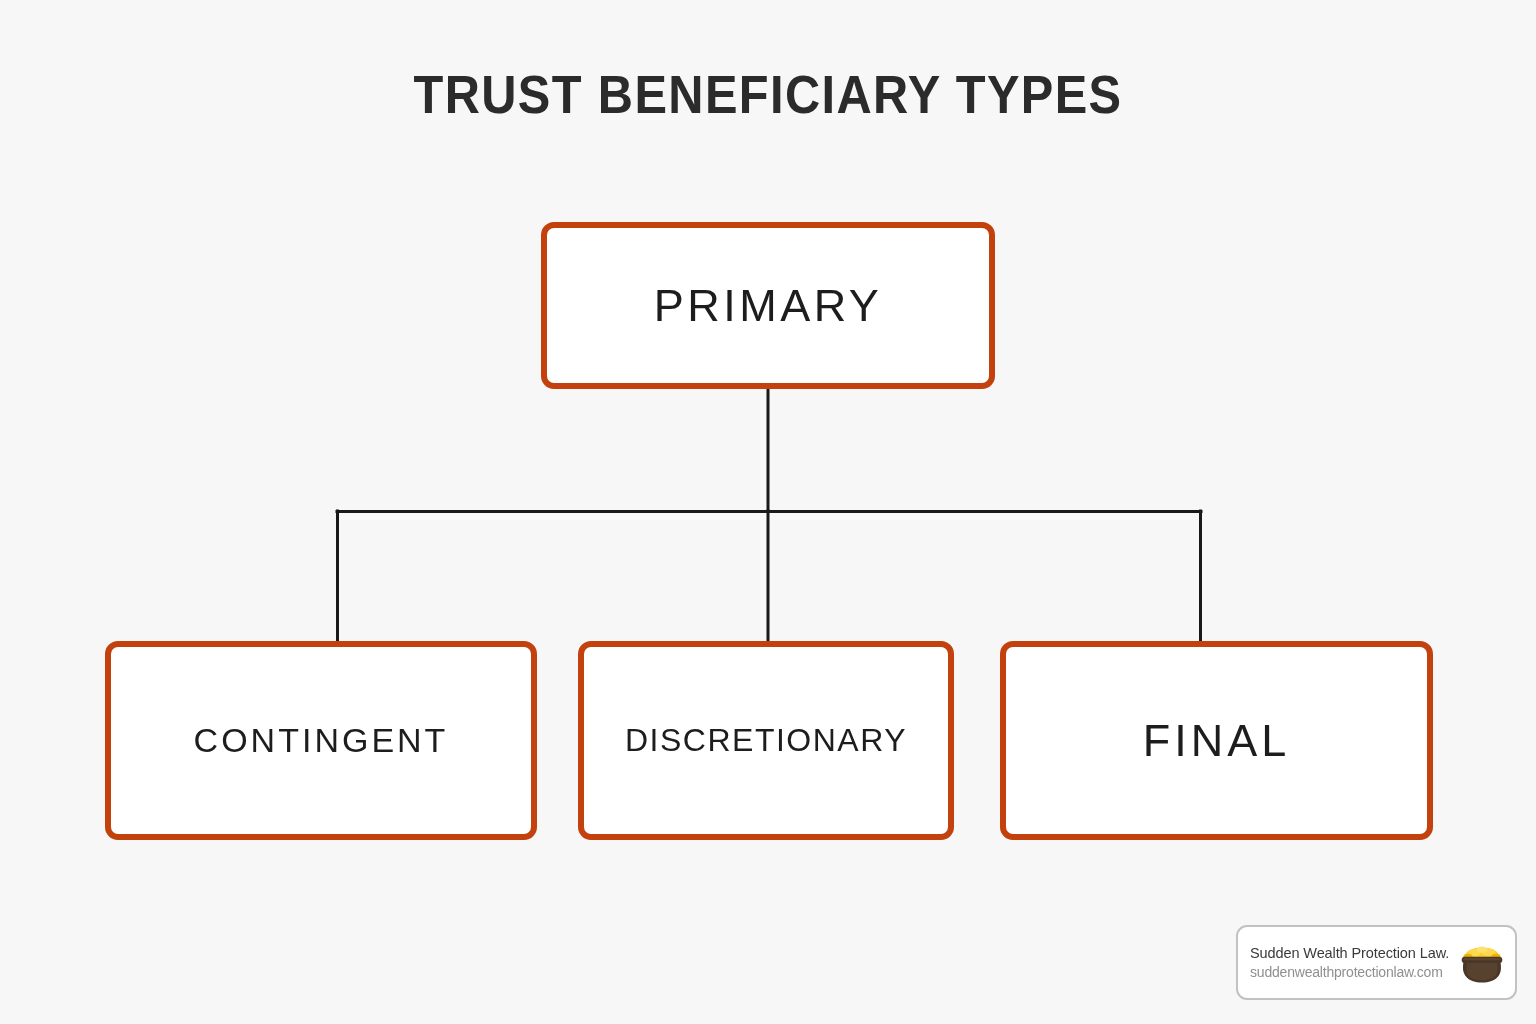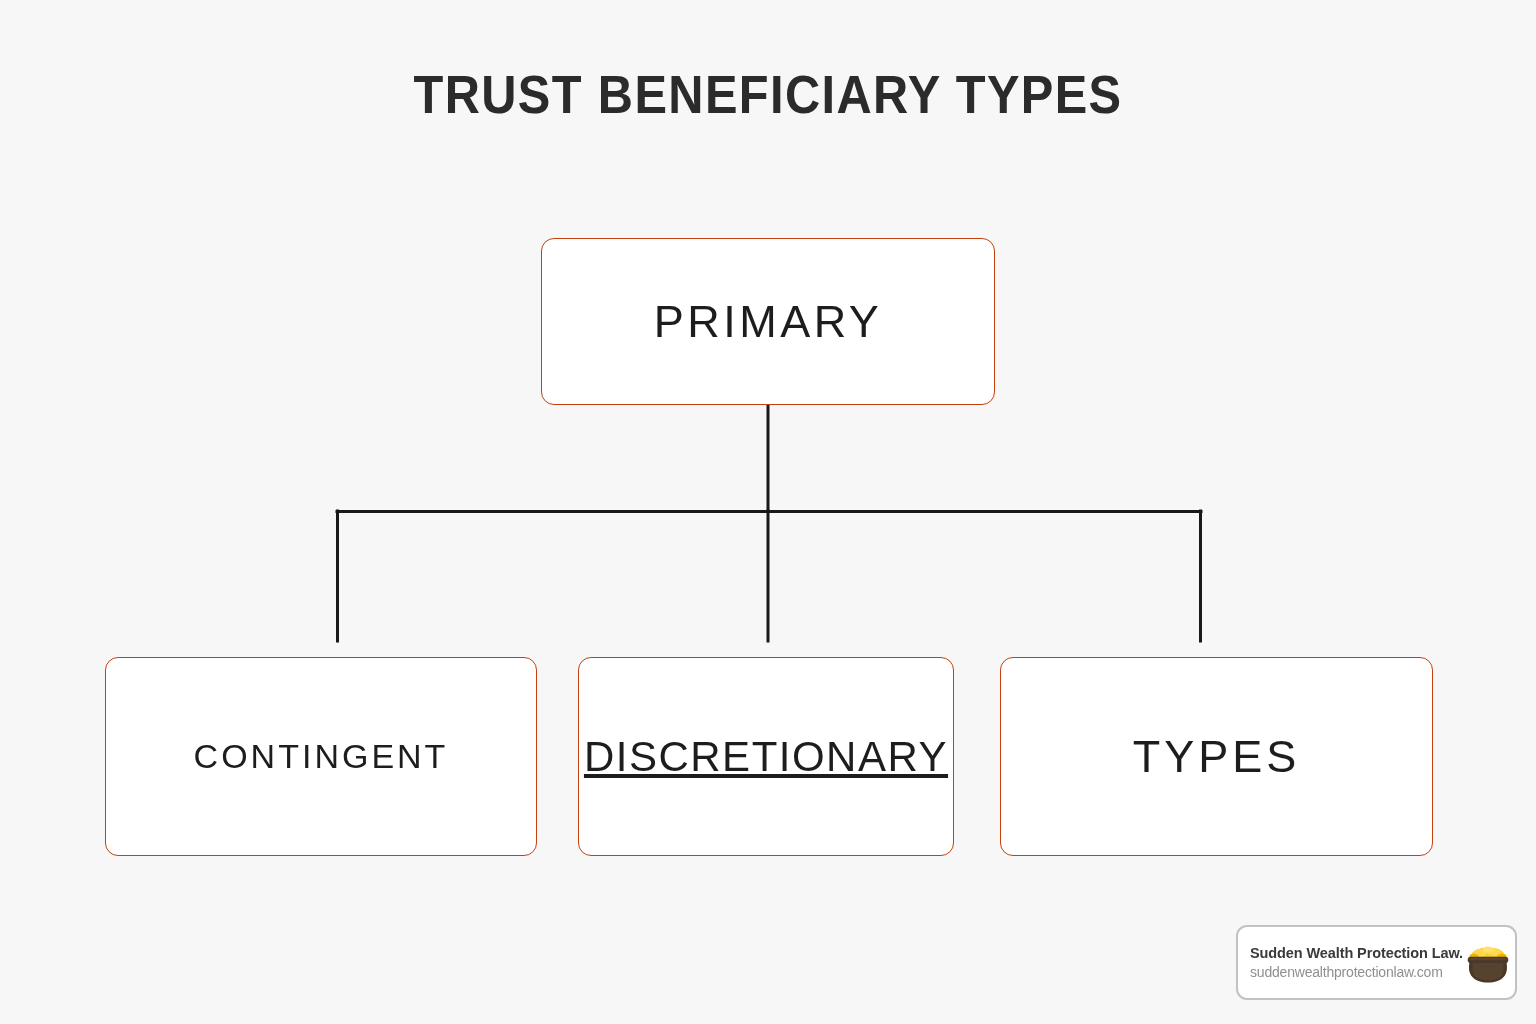--- a/index.html
+++ b/index.html
@@ -48,44 +48,43 @@
     top: 0;
     width: 1536px;
     height: 1024px;
     pointer-events: none;
   }
 
   
   .node-box {
     position: absolute;
     background: #ffffff;
-    border: 1px solid #c2410c;
+    border: 6px solid #c2410c;
     border-radius: 13px;
     box-sizing: border-box;
     display: flex;
     align-items: center;
     justify-content: center;
-    margin-top: 16px;
   }
   .node-label {
     font-family: "Liberation Sans", sans-serif;
     font-weight: 400;
     color: #1d1d1d;
     white-space: nowrap;
     text-align: center;
   }
 
   #node-primary      { left: 541px;  top: 222px; width: 454px; height: 167px; }
   #node-contingent   { left: 105px;  top: 641px; width: 432px; height: 199px; }
   #node-discretionary{ left: 578px;  top: 641px; width: 376px; height: 199px; }
   #node-final        { left: 1000px; top: 641px; width: 433px; height: 199px; }
 
   #node-primary .node-label       { font-size: 45px; letter-spacing: 3.5px; }
   #node-contingent .node-label    { font-size: 34px; letter-spacing: 3px; }
-  #node-discretionary .node-label { font-size: 42px; letter-spacing: 1.5px; text-decoration: underline; }
+  #node-discretionary .node-label { font-size: 32px; letter-spacing: 1.5px; }
   #node-final .node-label         { font-size: 45px; letter-spacing: 4px; }
 
   
   #watermark-badge {
     position: absolute;
     left: 1236px;
     top: 925px;
     width: 281px;
     height: 75px;
     background: #ffffff;
@@ -99,21 +98,21 @@
   #watermark-text {
     flex: 1 1 auto;
     display: flex;
     flex-direction: column;
     justify-content: center;
     gap: 3px;
   }
   #watermark-name {
     font-family: "Liberation Sans", sans-serif;
     font-size: 14.5px;
-    font-weight: bold;
+    font-weight: normal;
     color: #3a3a3a;
     white-space: nowrap;
     letter-spacing: -0.1px;
   }
   #watermark-url {
     font-family: "Liberation Sans", sans-serif;
     font-size: 14px;
     font-weight: 400;
     color: #8f8f8f;
     white-space: nowrap;
@@ -154,21 +153,21 @@
 
   <div class="node-box" id="node-contingent">
     <span class="node-label">CONTINGENT</span>
   </div>
 
   <div class="node-box" id="node-discretionary">
     <span class="node-label">DISCRETIONARY</span>
   </div>
 
   <div class="node-box" id="node-final">
-    <span class="node-label">TYPES</span>
+    <span class="node-label">FINAL</span>
   </div>
 
   <div id="watermark-badge">
     <div id="watermark-text">
       <div id="watermark-name">Sudden Wealth Protection Law.</div>
       <div id="watermark-url">suddenwealthprotectionlaw.com</div>
     </div>
     <svg id="watermark-icon" viewBox="0 0 64 64" xmlns="http://www.w3.org/2000/svg">
 
       <ellipse cx="32" cy="22" rx="21" ry="10" fill="#ffcc1f"></ellipse>

